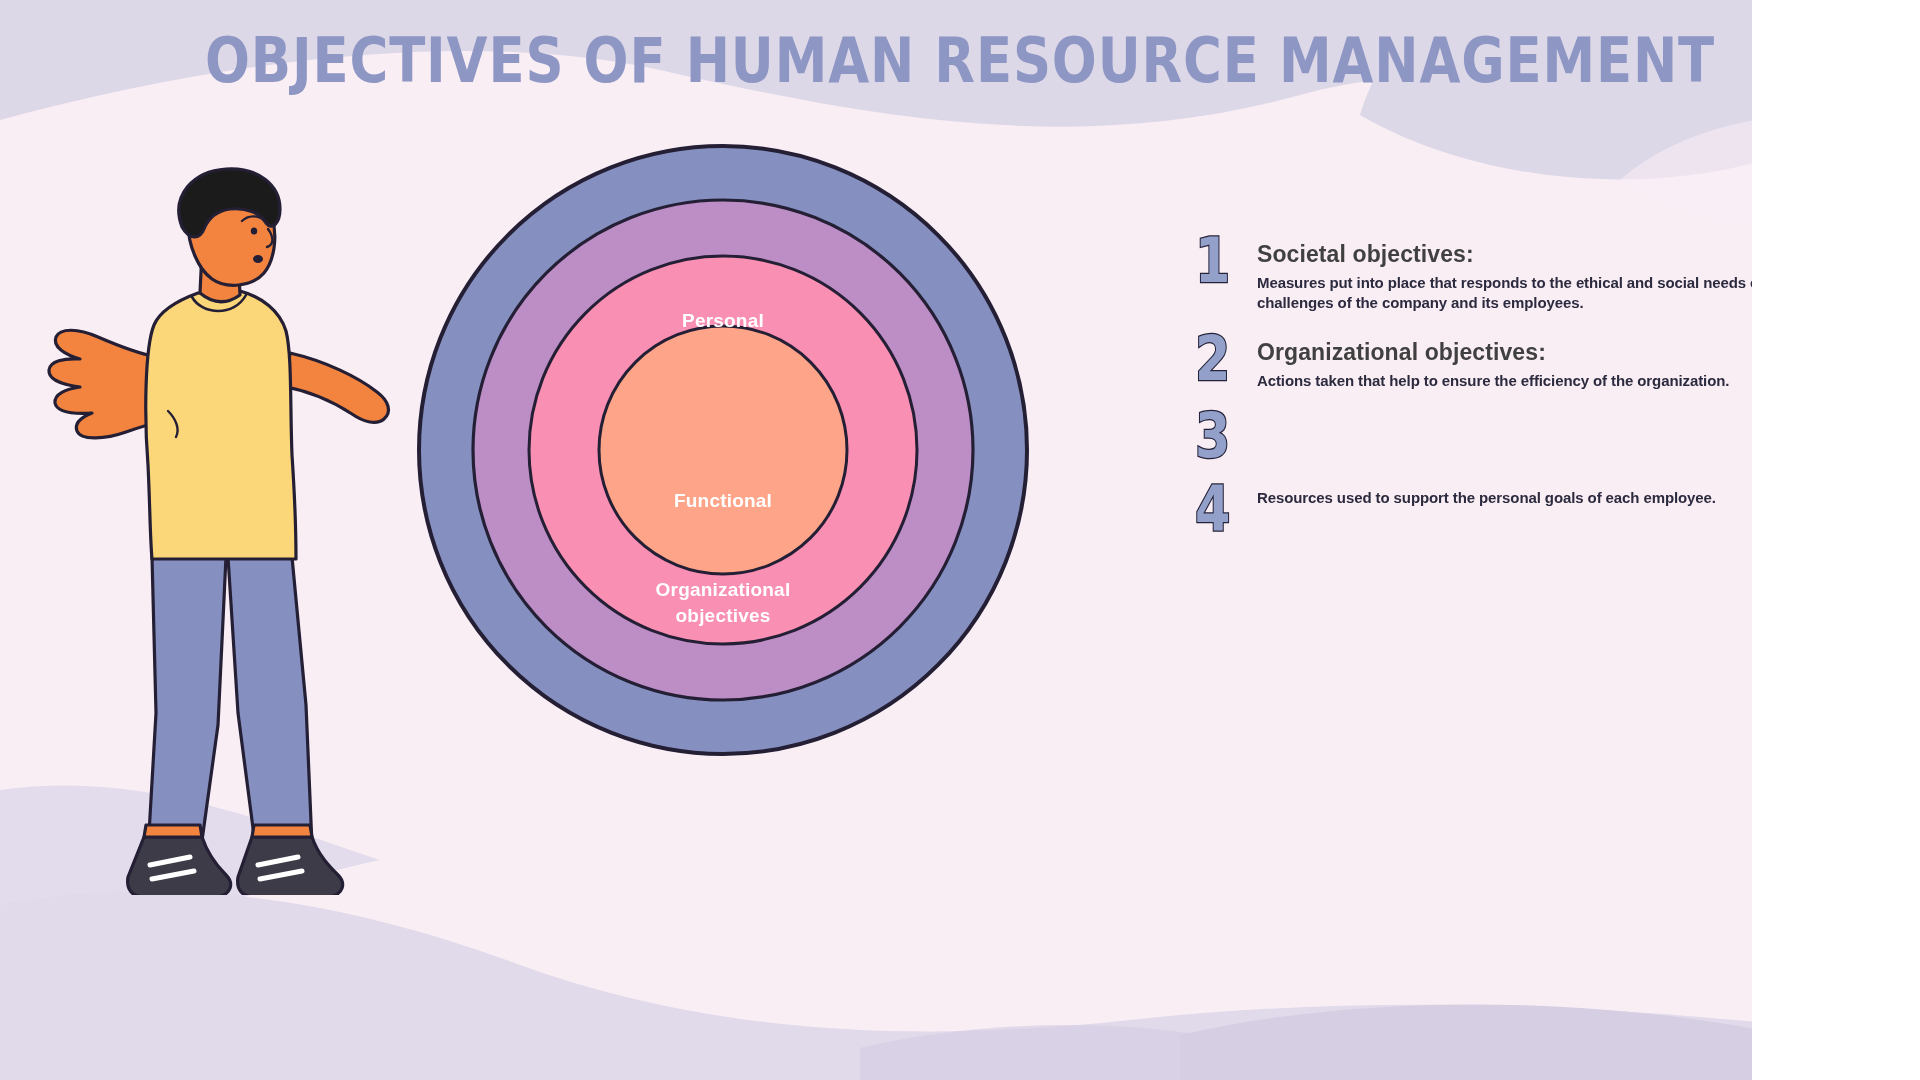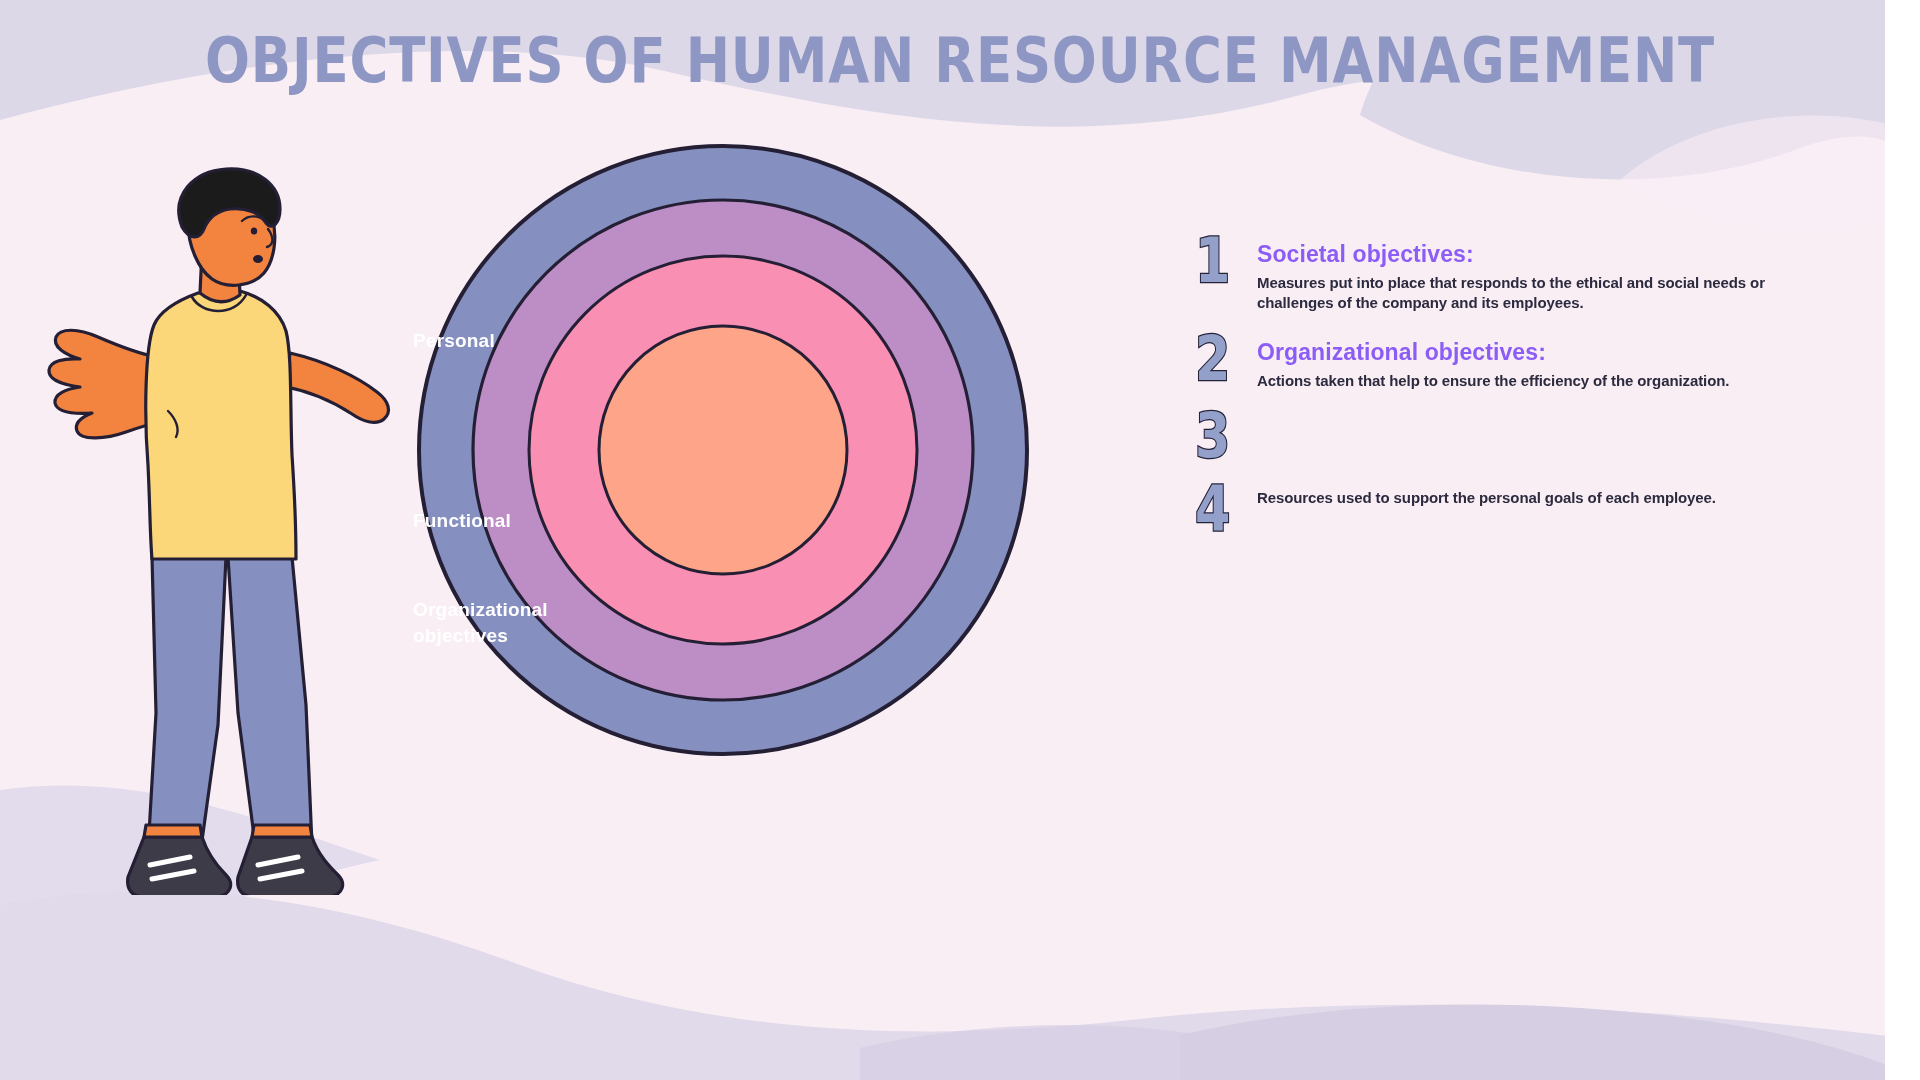--- a/index.html
+++ b/index.html
@@ -8,21 +8,21 @@
   }
   body {
     width: 1920px;
     height: 1080px;
     overflow: hidden;
     font-family: "Liberation Sans", sans-serif;
   }
 
   .canvas {
     position: relative;
-    width: 1885px;
+    width: 1752px;
     height: 1080px;
     background: #faeef5;
     overflow: hidden;
   }
 
   
   .bg-layer {
     position: absolute;
     inset: 0;
     width: 1920px;
@@ -53,29 +53,28 @@
     position: absolute;
     left: 413px;
     top: 140px;
     width: 620px;
     height: 620px;
   }
   .ring-label {
     position: absolute;
     left: 0;
     width: 100%;
-    text-align: left;
+    text-align: center;
     color: #ffffff;
     font-family: "Liberation Sans", sans-serif;
     font-weight: bold;
     font-size: 19px;
     line-height: 1.35;
     letter-spacing: .2px;
     pointer-events: none;
-    margin-top: 20px;
   }
   #lbl-personal      { top: 168px; }
   #lbl-functional    { top: 348px; }
   #lbl-organizational{ top: 437px; }
   #lbl-societal      { top: 540px; }
 
   
   .character {
     position: absolute;
     left: 40px;
@@ -113,21 +112,21 @@
     margin-top: -8px;
   }
   .item-body {
     flex: 1 1 auto;
     padding-left: 4px;
   }
   .item-heading {
     font-family: "Liberation Sans", sans-serif;
     font-weight: bold;
     font-size: 23px;
-    color: #8b5cf6;
+    color: #404040;
     line-height: 1.3;
     margin-bottom: 3px;
     letter-spacing: .1px;
   }
   .item-text {
     font-family: "Liberation Sans", sans-serif;
     font-weight: bold;
     font-size: 15px;
     color: #2b2a3e;
     line-height: 1.37;

